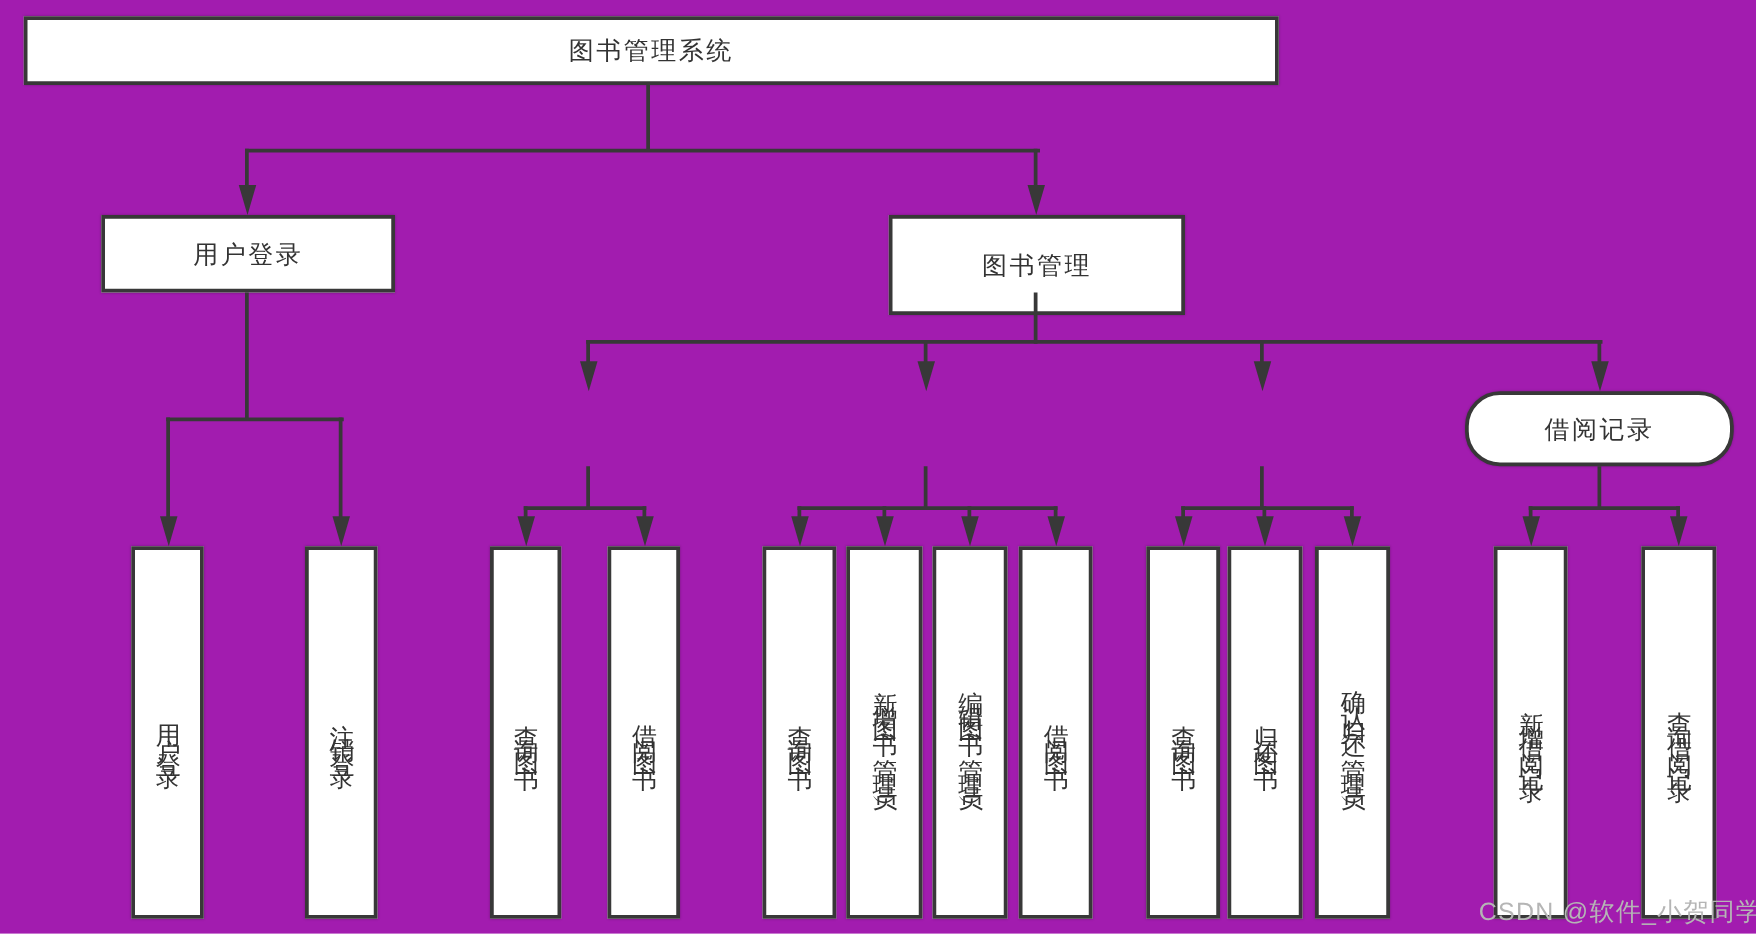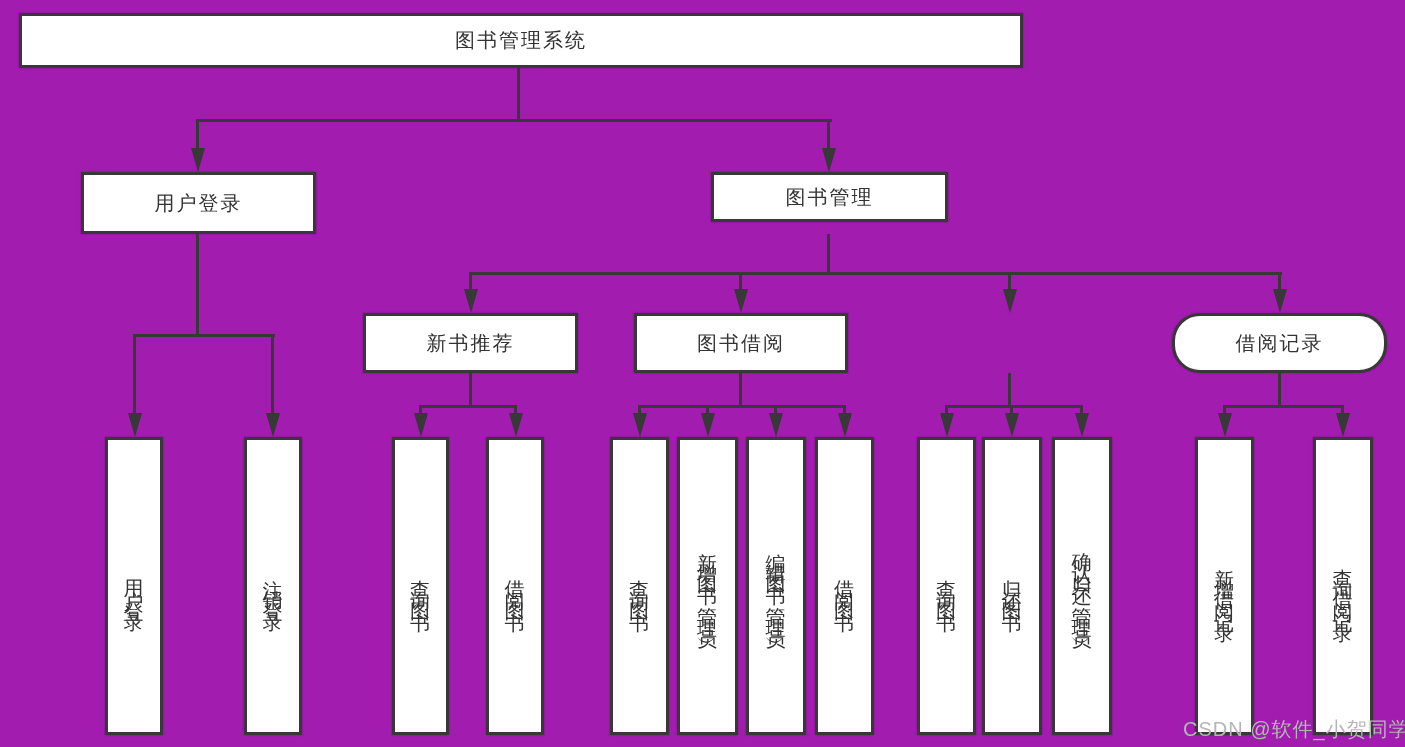--- a/index.html
+++ b/index.html
@@ -19,21 +19,21 @@
   }
   .line{position:absolute;background:#383838;}
   .arrow{
     position:absolute;width:0;height:0;
     border-left:7px solid transparent;border-right:7px solid transparent;
     border-top:24px solid #383838;
   }
   
   #node-root{left:19px;top:13px;width:1004px;height:55px;}
   #node-user-login{left:81px;top:172px;width:235px;height:62px;}
-  #node-book-mgmt{left:711px;top:172px;width:237px;height:50px;text-align:right;}
+  #node-book-mgmt{left:711px;top:172px;width:237px;height:80px;text-align:right;}
   #node-new-book-rec{left:363px;top:313px;width:215px;height:60px;}
   #node-book-borrow{left:634px;top:313px;width:214px;height:60px;}
   #node-current-borrow{left:903px;top:313px;width:214px;height:60px;}
   #node-borrow-records{left:1172px;top:313px;width:215px;height:60px;border-radius:28px;}
   .leaf{top:437px;height:298px;}
   #leaf-user-login{left:105px;width:58px;}
   #leaf-logout{left:244px;width:58px;}
   #leaf-rec-query{left:392px;width:57px;}
   #leaf-rec-borrow{left:486px;width:58px;}
   #leaf-bb-query{left:610px;width:59px;}
@@ -53,22 +53,20 @@
 </head>
 <body>
 
 <div class="canvas">
 
   <div class="box hbox" id="node-root">图书管理系统</div>
 
   <div class="box hbox" id="node-user-login">用户登录</div>
   <div class="box hbox" id="node-book-mgmt">图书管理</div>
 
-  <div class="box hbox" id="node-new-book-rec">新书推荐</div>
-  <div class="box hbox" id="node-book-borrow">图书借阅</div>
   <div class="box hbox" id="node-borrow-records">借阅记录</div>
 
   <div class="box vbox leaf" id="leaf-user-login">用户登录</div>
   <div class="box vbox leaf" id="leaf-logout">注销登录</div>
 
   <div class="box vbox leaf" id="leaf-rec-query">查询图书</div>
   <div class="box vbox leaf" id="leaf-rec-borrow">借阅图书</div>
 
   <div class="box vbox leaf" id="leaf-bb-query">查询图书</div>
   <div class="box vbox leaf" id="leaf-bb-add">新增图书（管理员）</div>

